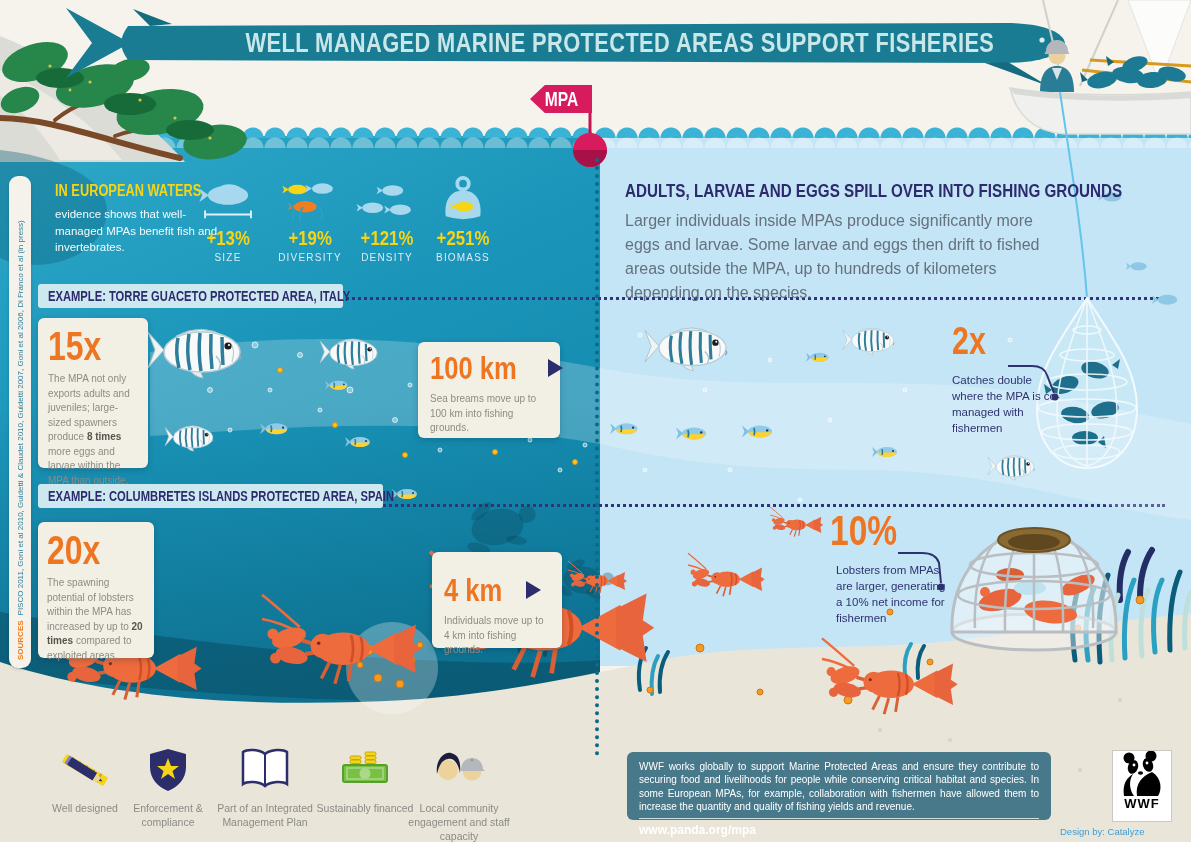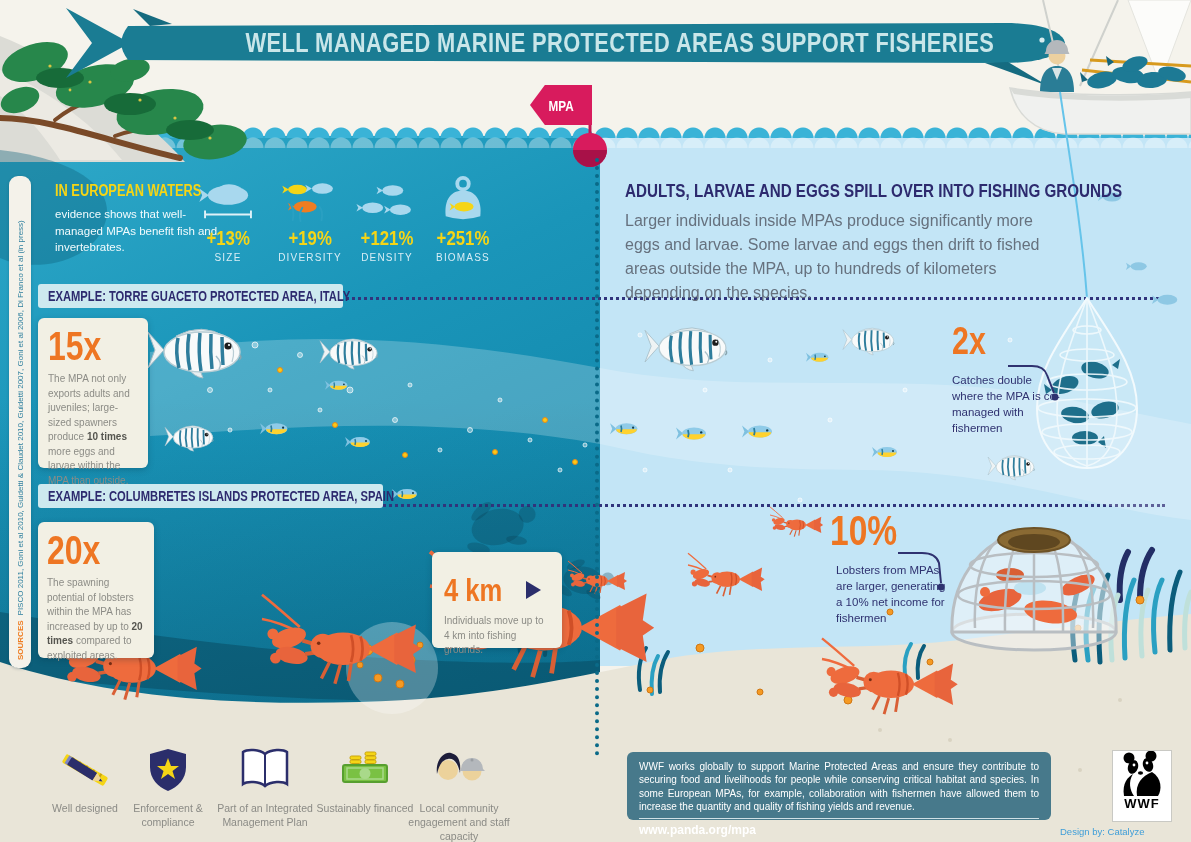--- a/index.html
+++ b/index.html
@@ -17,23 +17,23 @@
   
   .dotline-h{border-top:3px dotted #31347c;z-index:2;height:0;}
   #divider-v{left:595px;top:158px;height:598px;width:0;border-left:4px dotted #0a6a88;z-index:4;}
   
   #scene{left:0;top:0;width:1191px;height:842px;z-index:3;pointer-events:none;}
   
   .cond{display:inline-block;font-weight:700;transform:scaleX(.8);transform-origin:0 50%;white-space:nowrap;}
   .cond-c{display:inline-block;font-weight:700;transform:scaleX(.78);transform-origin:50% 50%;white-space:nowrap;}
   .z5{z-index:5;}
   #title{left:140px;top:27px;width:900px;text-align:center;font-size:28px;color:#c9e6e9;letter-spacing:.5px;text-decoration:underline;}
-  #mpa-flag{left:530px;top:85px;width:62px;height:40px;background:#d81b5d;z-index:5;
+  #mpa-flag{left:530px;top:85px;width:62px;height:28px;background:#d81b5d;z-index:5;
     clip-path:polygon(0 50%,24% 0,100% 0,100% 100%,24% 100%);
-    display:flex;align-items:center;justify-content:center;color:#fff;font-size:15px;}
+    display:flex;align-items:center;justify-content:center;color:#fff;font-size:20px;}
   
   #sources{left:9px;top:176px;width:22px;height:492px;background:#f4f2ea;border-radius:9px;z-index:5;box-shadow:0 1px 3px rgba(0,40,60,.25);}
   #sources-inner{position:absolute;width:492px;height:22px;left:-235px;top:235px;transform:rotate(-90deg);
     display:flex;align-items:center;gap:5px;padding-left:8px;box-sizing:border-box;font-size:8px;white-space:nowrap;}
   #sources-label{color:#ef7d22;font-weight:700;}
   #sources-text{color:#2e7f9e;}
   
   #ew-head{left:55px;top:182px;font-size:16px;color:#f5d516;}
   #ew-body{left:55px;top:206px;width:172px;font-size:11.5px;line-height:1.45;color:#f2fbfd;}
   .stat{top:178px;text-align:center;z-index:5;}
@@ -455,22 +455,29 @@
 
   <div class="abs z5" id="sp-head"><span class="cond">ADULTS, LARVAE AND EGGS SPILL OVER INTO FISHING GROUNDS</span></div>
   <div class="abs z5" id="sp-body">Larger individuals inside MPAs produce significantly more eggs and larvae. Some larvae and eggs then drift to fished areas outside the MPA, up to hundreds of kilometers depending on the species.</div>
 
   <div class="abs ex-banner" style="left:38px;top:284px;width:285px;">
     <span class="cond">EXAMPLE: TORRE GUACETO PROTECTED AREA, ITALY</span>
   </div>
   <div class="abs card" style="left:38px;top:318px;width:110px;height:150px;padding:8px 10px;">
     <div class="card-num" style="font-size:40px;"><span class="cond">15x</span></div>
     <div class="card-body" style="margin-top:6px;">
-      <span>The MPA not only exports adults and juveniles; large-sized spawners produce </span><b>10 times</b><span> more eggs and larvae within the MPA than outside.</span>
-    </div>
+      <span>The MPA not only exports adults and juveniles; large-sized spawners produce </span><b>8 times</b><span> more eggs and larvae within the MPA than outside.</span>
+    </div>
+  </div>
+  <div class="abs card" style="left:418px;top:342px;width:142px;height:96px;padding:10px 12px;">
+    <div class="dist-row">
+      <span class="card-num" style="font-size:32px;"><span class="cond">100 km</span></span>
+      <span class="tri"></span>
+    </div>
+    <div class="card-body" style="margin-top:8px;">Sea breams move up to 100 km into fishing grounds.</div>
   </div>
 
   <div class="abs ex-banner" style="left:38px;top:484px;width:325px;">
     <span class="cond">EXAMPLE: COLUMBRETES ISLANDS PROTECTED AREA, SPAIN</span>
   </div>
   <div class="abs card" style="left:38px;top:522px;width:116px;height:136px;padding:8px 9px;">
     <div class="card-num" style="font-size:40px;"><span class="cond">20x</span></div>
     <div class="card-body" style="margin-top:6px;">
       <span>The spawning potential of lobsters within the MPA has increased by up to </span><b>20 times</b><span> compared to exploited areas.</span>
     </div>

